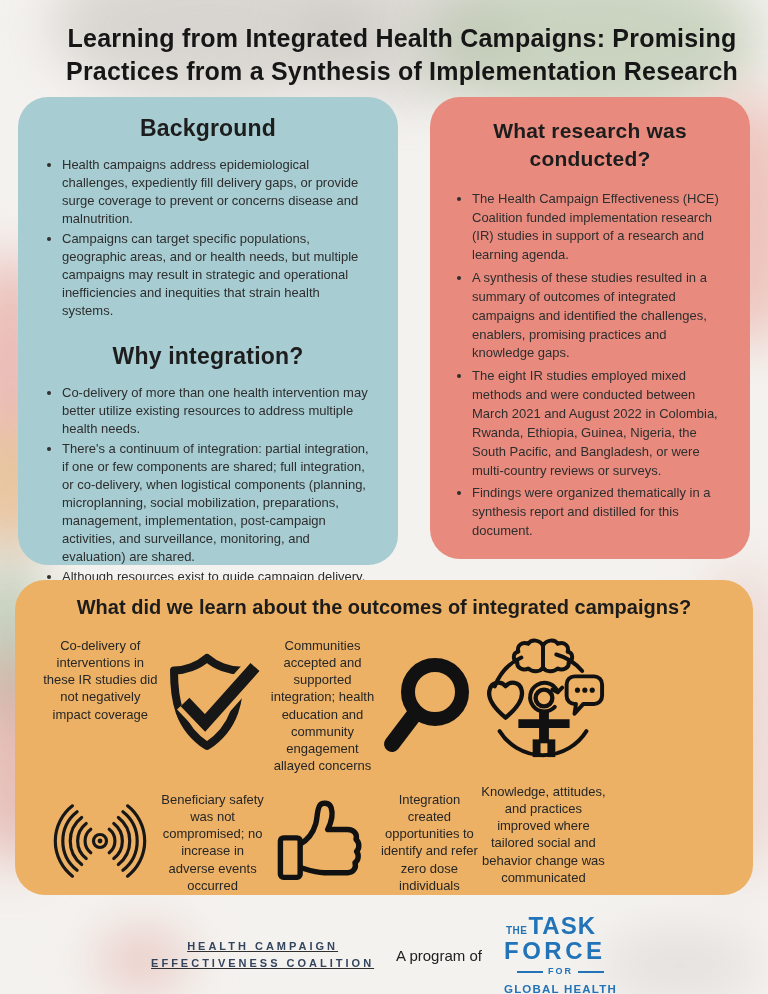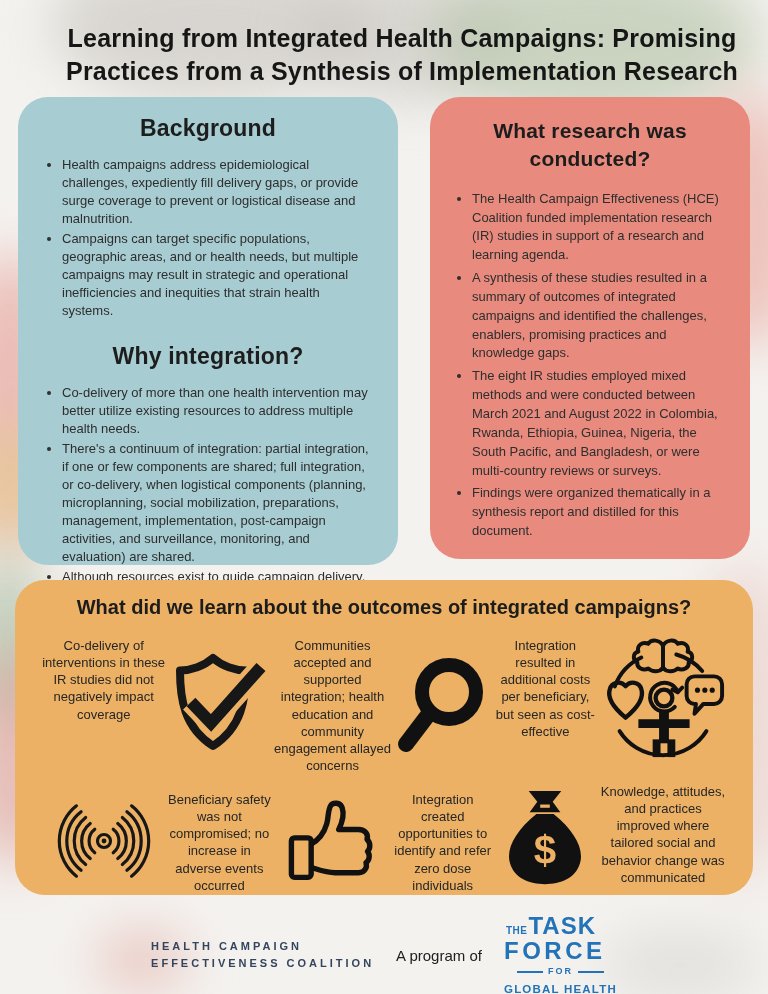--- a/index.html
+++ b/index.html
@@ -38,21 +38,21 @@
   .cell.t1{height:150px;align-items:flex-start;padding-top:6px;}
   .cell.i1{height:150px;align-items:center;}
   .cell.t2{align-items:flex-start;padding-top:10px;}
   .cell.i2{align-items:center;padding-top:6px;}
   .otext{font-size:13px;line-height:1.32;text-align:center;color:#262626;font-weight:500;}
   .icon-wrap{display:flex;align-items:center;justify-content:center;}
   svg{display:block;}
   
   .footer{position:absolute;left:0;top:916px;width:768px;height:78px;
           display:flex;align-items:center;justify-content:center;gap:22px;}
-  .org{text-align:left;}
+  .org{text-align:center;text-decoration:underline;}
   .org-line{font-size:11px;font-weight:700;letter-spacing:3px;color:var(--navy);line-height:1.55;}
   .tagline{font-size:15px;font-weight:600;margin-top:3px;letter-spacing:.2px;}
   .tg-coral{color:var(--coral);} .tg-gray{color:var(--tag-gray);} .tg-orange{color:var(--tag-orange);}
   .program{font-size:15px;color:#202020;}
   .logo{color:var(--logo-blue);text-align:center;line-height:1;}
   .logo-row1{display:flex;align-items:baseline;justify-content:flex-start;margin-left:2px;}
   .logo-the{font-size:10px;font-weight:600;letter-spacing:.5px;margin-right:1px;}
   .logo-task{font-size:24px;font-weight:600;letter-spacing:1px;}
   .logo-force{font-size:24px;font-weight:600;letter-spacing:3.5px;margin-top:1px;text-align:left;}
   .logo-for{display:flex;align-items:center;justify-content:center;gap:5px;margin-top:4px;}
@@ -80,21 +80,21 @@
   <div class="content">
 
     <div class="title">
       <div>Learning from Integrated Health Campaigns: Promising</div>
       <div>Practices from a Synthesis of Implementation Research</div>
     </div>
 
     <div class="box box-teal">
       <h2>Background</h2>
       <ul>
-        <li>Health campaigns address epidemiological challenges, expediently fill delivery gaps, or provide surge coverage to prevent or logistical disease and malnutrition.</li>
+        <li>Health campaigns address epidemiological challenges, expediently fill delivery gaps, or provide surge coverage to prevent or concerns disease and malnutrition.</li>
         <li>Campaigns can target specific populations, geographic areas, and or health needs, but multiple campaigns may result in strategic and operational inefficiencies and inequities that strain health systems.</li>
       </ul>
       <h2 class="h2-second">Why integration?</h2>
       <ul>
         <li>Co-delivery of more than one health intervention may better utilize existing resources to address multiple health needs.</li>
         <li>There's a continuum of integration: partial integration, if one or few components are shared; full integration, or co-delivery, when logistical components (planning, microplanning, social mobilization, preparations, management, implementation, post-campaign activities, and surveillance, monitoring, and evaluation) are shared.</li>
         <li>Although resources exist to guide campaign delivery, there's limited documentation on what has been learned from experiences of integrated campaigns and how best to move forward.</li>
       </ul>
     </div>
 
@@ -176,35 +176,20 @@
               <circle cx="55" cy="38" r="27" fill="none" stroke="#111" stroke-width="14"></circle>
               <line x1="34" y1="61" x2="12" y2="90" stroke="#111" stroke-width="16" stroke-linecap="round"></line>
             </svg>
           </div>
             </div>
           <div class="cell t2">
               <div class="otext">Integration created opportunities to identify and refer zero dose individuals</div>
             </div>
         </div>
 
-        <div class="col">
-          <div class="cell t1">
-              <div class="otext">Integration resulted in additional costs per beneficiary, but seen as cost-effective</div>
-            </div>
-          <div class="cell i2">
-              <div class="icon-wrap">
-            <svg width="96" height="108" viewBox="0 0 100 108">
-              <path d="M33 2 L67 2 L58 13 L66 24 L34 24 L42 13 Z" fill="#111"></path>
-              <rect x="45" y="16" width="10" height="3.4" fill="#ecb164"></rect>
-              <path d="M41 26 C20 43 9 62 13.5 77 C18 93 34 99 50 99 C66 99 82 93 86.5 77 C91 62 80 43 59 26 Z" fill="#111"></path>
-              <text x="50" y="78" font-family="Liberation Sans, sans-serif" font-size="42" font-weight="bold" fill="#ecb164" text-anchor="middle">$</text>
-            </svg>
-          </div>
-            </div>
-        </div>
 
         <div class="col">
           <div class="cell i1" style="align-items:flex-start;padding-top:2px;">
               <div class="icon-wrap">
             <svg width="128" height="132" viewBox="0 0 130 134">
               <g fill="none" stroke="#111" stroke-width="4" stroke-linecap="round" stroke-linejoin="round">
                 <path d="M104.8 38.6 A52 52 0 0 0 78.5 21.8"></path>
                 <path d="M43 24.9 A52 52 0 0 0 16.1 54.2"></path>
                 <path d="M20.9 99.6 A52 52 0 0 0 109.1 99.6"></path>
 

